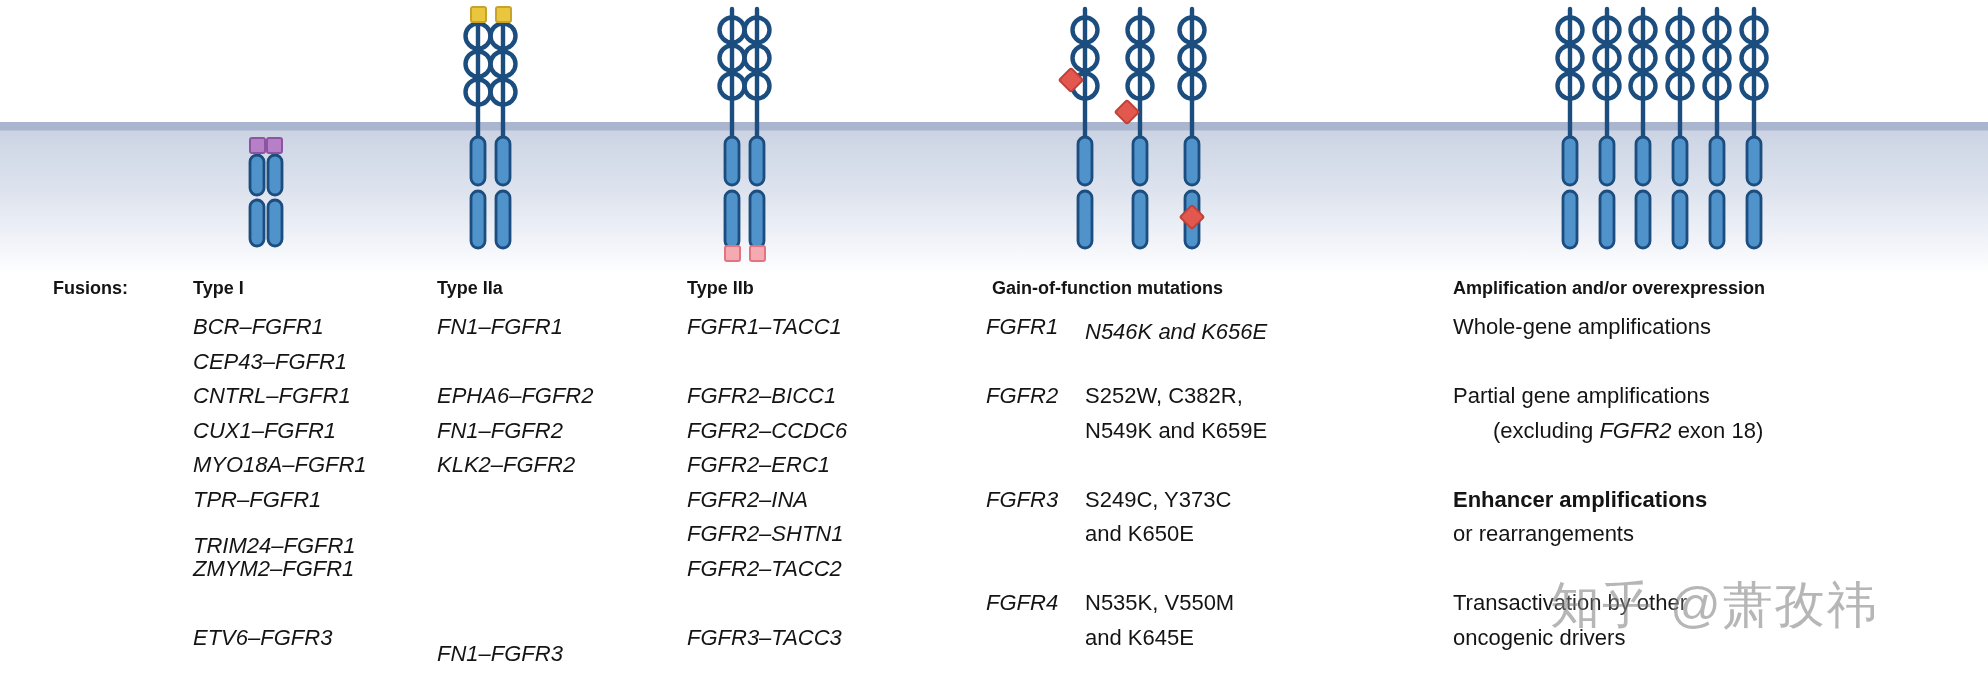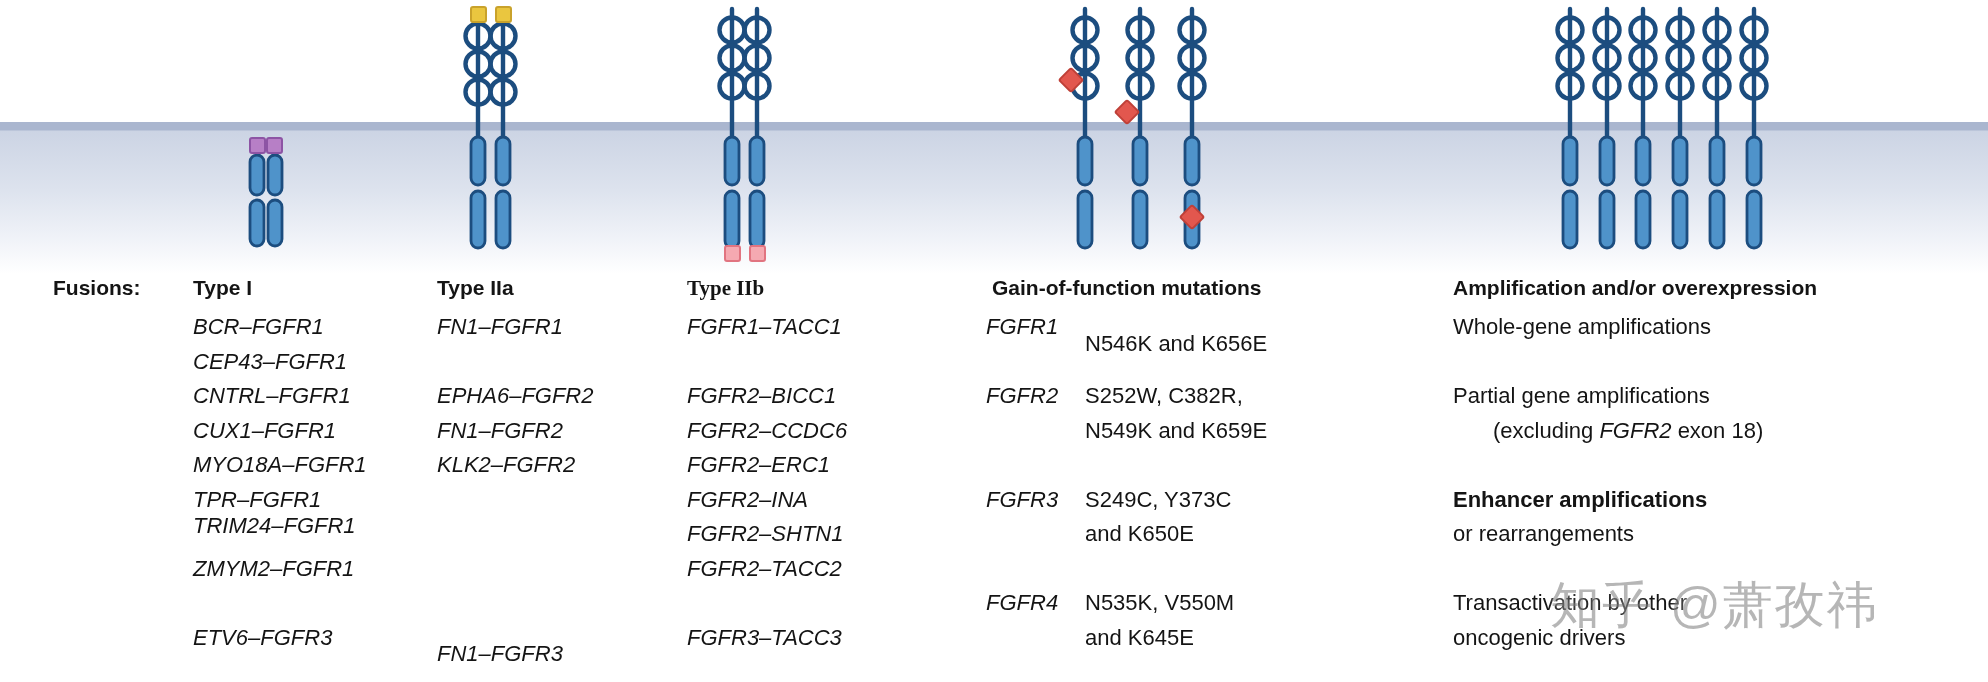--- a/index.html
+++ b/index.html
@@ -23,21 +23,21 @@
   .tkd { fill:#4f93ca; stroke:#1c4d7f; stroke-width:2.8; }
   .sq-purple { fill:#b77fc6; stroke:#8d54a4; stroke-width:2; }
   .sq-yellow { fill:#eac63f; stroke:#c9a22b; stroke-width:2; }
   .sq-pink   { fill:#f5a9b1; stroke:#e17480; stroke-width:2; }
   .diamond   { fill:#e2574e; stroke:#bf4038; stroke-width:2; }
   
   .t {
     position:absolute; z-index:3;
     font-size:22px; line-height:28px; white-space:nowrap;
   }
-  .hdr { font-weight:bold; font-size:21px; }
+  .hdr { font-weight:bold; font-size:18px; }
   .it  { font-style:italic; }
   .watermark {
     position:absolute; z-index:4;
     left:1550px; top:572px;
     font-size:50px; letter-spacing:2px;
     color:#8a8a8a; opacity:0.62;
     text-shadow:0 0 6px rgba(255,255,255,0.85);
     white-space:nowrap;
   }
 </style>
@@ -115,31 +115,31 @@
       <use href="#ecd" x="1717" y="16" class="ecd"></use>
       <use href="#tkd" x="1717" y="137" class="tkd"></use>
       <use href="#ecd" x="1754" y="16" class="ecd"></use>
       <use href="#tkd" x="1754" y="137" class="tkd"></use>
     </g>
   </svg>
 
   <div class="t hdr" style="left:53px;  top:274px;">Fusions:</div>
   <div class="t hdr" style="left:193px; top:274px;">Type I</div>
   <div class="t hdr" style="left:437px; top:274px;">Type IIa</div>
-  <div class="t hdr" style="left:687px; top:274px;font-family:Liberation Serif, serif;">Type IIb</div>
+  <div class="t hdr" style="left:687px; top:274px;">Type IIb</div>
   <div class="t hdr" style="left:986px; top:274px;margin-left:6px;">Gain-of-function mutations</div>
   <div class="t hdr" style="left:1453px;top:274px;">Amplification and/or overexpression</div>
 
   <div class="t it" style="left:193px; top:313px;">BCR–FGFR1</div>
   <div class="t it" style="left:193px; top:348px;">CEP43–FGFR1</div>
   <div class="t it" style="left:193px; top:382px;">CNTRL–FGFR1</div>
   <div class="t it" style="left:193px; top:417px;">CUX1–FGFR1</div>
   <div class="t it" style="left:193px; top:451px;">MYO18A–FGFR1</div>
   <div class="t it" style="left:193px; top:486px;">TPR–FGFR1</div>
-  <div class="t it" style="left:193px; top:512px;">TRIM24–FGFR1</div>
+  <div class="t it" style="left:193px; top:532px;">TRIM24–FGFR1</div>
   <div class="t it" style="left:193px; top:555px;">ZMYM2–FGFR1</div>
   <div class="t it" style="left:193px; top:624px;">ETV6–FGFR3</div>
 
   <div class="t it" style="left:437px; top:313px;">FN1–FGFR1</div>
   <div class="t it" style="left:437px; top:382px;">EPHA6–FGFR2</div>
   <div class="t it" style="left:437px; top:417px;">FN1–FGFR2</div>
   <div class="t it" style="left:437px; top:451px;">KLK2–FGFR2</div>
   <div class="t it" style="left:437px; top:640px;">FN1–FGFR3</div>
 
   <div class="t it" style="left:687px; top:313px;">FGFR1–TACC1</div>
@@ -149,21 +149,21 @@
   <div class="t it" style="left:687px; top:486px;">FGFR2–INA</div>
   <div class="t it" style="left:687px; top:520px;">FGFR2–SHTN1</div>
   <div class="t it" style="left:687px; top:555px;">FGFR2–TACC2</div>
   <div class="t it" style="left:687px; top:624px;">FGFR3–TACC3</div>
 
   <div class="t it" style="left:986px; top:313px;">FGFR1</div>
   <div class="t it" style="left:986px; top:382px;">FGFR2</div>
   <div class="t it" style="left:986px; top:486px;">FGFR3</div>
   <div class="t it" style="left:986px; top:589px;">FGFR4</div>
 
-  <div class="t" style="left:1085px; top:330px;">N546K and K656E</div>
+  <div class="t" style="left:1085px; top:318px;font-style:italic;">N546K and K656E</div>
   <div class="t" style="left:1085px; top:382px;">S252W, C382R,</div>
   <div class="t" style="left:1085px; top:417px;">N549K and K659E</div>
   <div class="t" style="left:1085px; top:486px;">S249C, Y373C</div>
   <div class="t" style="left:1085px; top:520px;">and K650E</div>
   <div class="t" style="left:1085px; top:589px;">N535K, V550M</div>
   <div class="t" style="left:1085px; top:624px;">and K645E</div>
 
   <div class="t" style="left:1453px; top:313px;">Whole-gene amplifications</div>
   <div class="t" style="left:1453px; top:382px;">Partial gene amplifications</div>
   <div class="t" style="left:1453px; top:417px;margin-left:40px;"><span>(excluding </span><span class="it">FGFR2</span><span> exon 18)</span></div>

